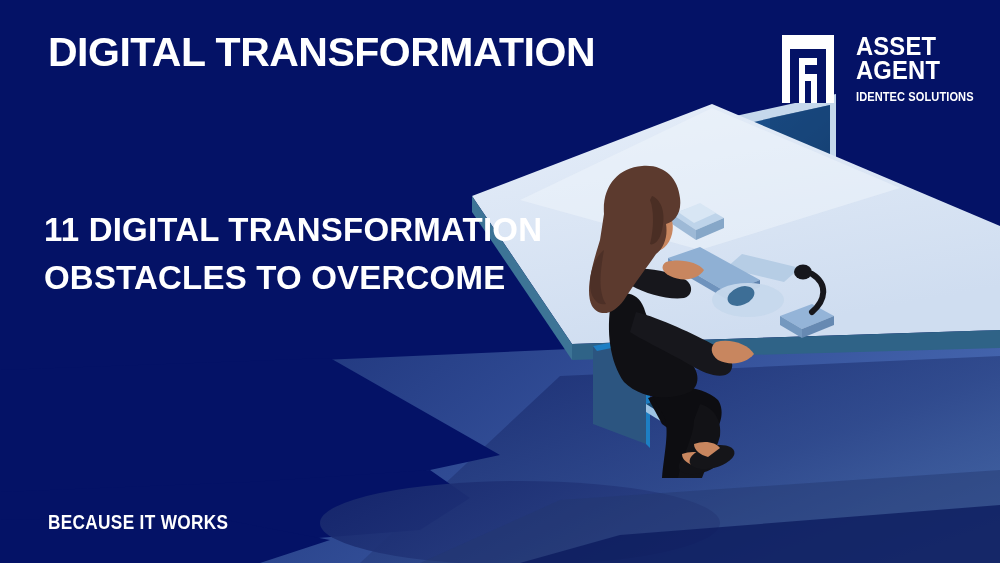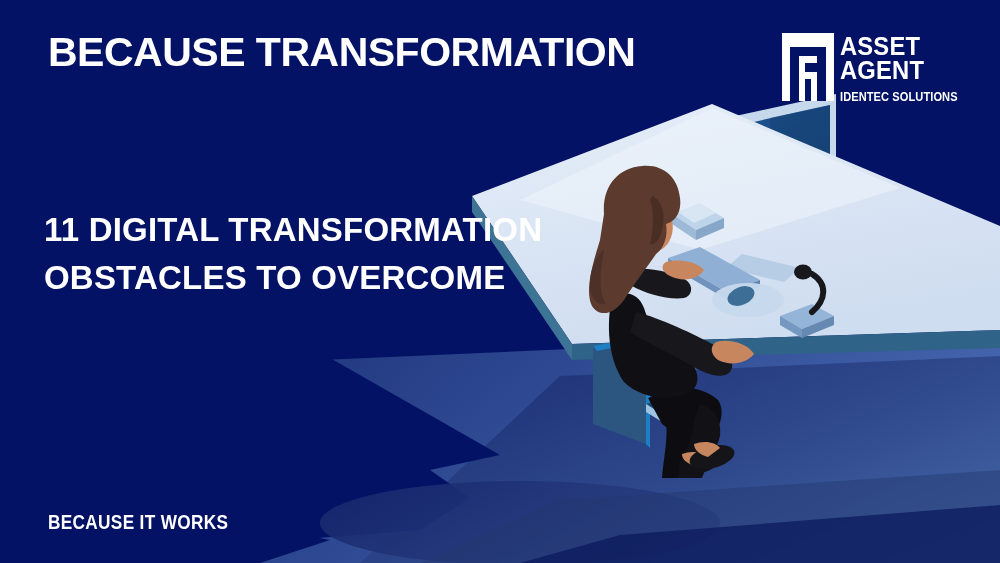--- a/index.html
+++ b/index.html
@@ -62,22 +62,22 @@
     transform-origin: left center;
     white-space: nowrap;
   }
 
   
   #logo {
     position: absolute;
     left: 782px;
     top: 33px;
     display: flex;
-    align-items: flex-start;
-    gap: 6px;
+    align-items: center;
+    gap: 22px;
   }
   #logo-mark { width: 52px; height: 68px; display: block; flex: 0 0 auto; }
   #logo-text { padding-top: 1px; }
   .logo-word {
     color: #ffffff;
     font-size: 25px;
     font-weight: 700;
     line-height: 0.96;
     letter-spacing: 0.2px;
     transform: scaleX(0.95);
@@ -280,21 +280,21 @@
                C648,266 634,284 624,300 C614,314 600,318 592,306
                C584,290 594,260 600,240 Z" fill="#5c3a2e"></path>
 
       <path d="M652,196 C662,200 666,214 662,230 C660,240 654,246 650,244
                C654,228 654,210 650,200 Z" fill="#4a2e24"></path>
       <path d="M604,250 C600,272 598,292 606,304 C598,306 590,298 590,284
                C590,270 596,256 604,250 Z" fill="#4d3027"></path>
     </g>
   </svg>
 
-  <div id="eyebrow">BECAUSE TRANSFORMATION</div>
+  <div id="eyebrow">DIGITAL TRANSFORMATION</div>
   <div id="headline">11 DIGITAL TRANSFORMATION OBSTACLES TO OVERCOME</div>
   <div id="tagline">BECAUSE IT WORKS</div>
 
   <div id="logo">
     <svg id="logo-mark" viewBox="0 0 52 68">
       <rect x="0" y="0" width="52" height="68" fill="#ffffff"></rect>
 
       <path d="M8,14 H44 V68 H35 V23 H17 V68 H8 Z" fill="#041266"></path>
       <rect x="23" y="30" width="13" height="9" fill="#041266"></rect>
       <rect x="23" y="46" width="6" height="22" fill="#041266"></rect>

